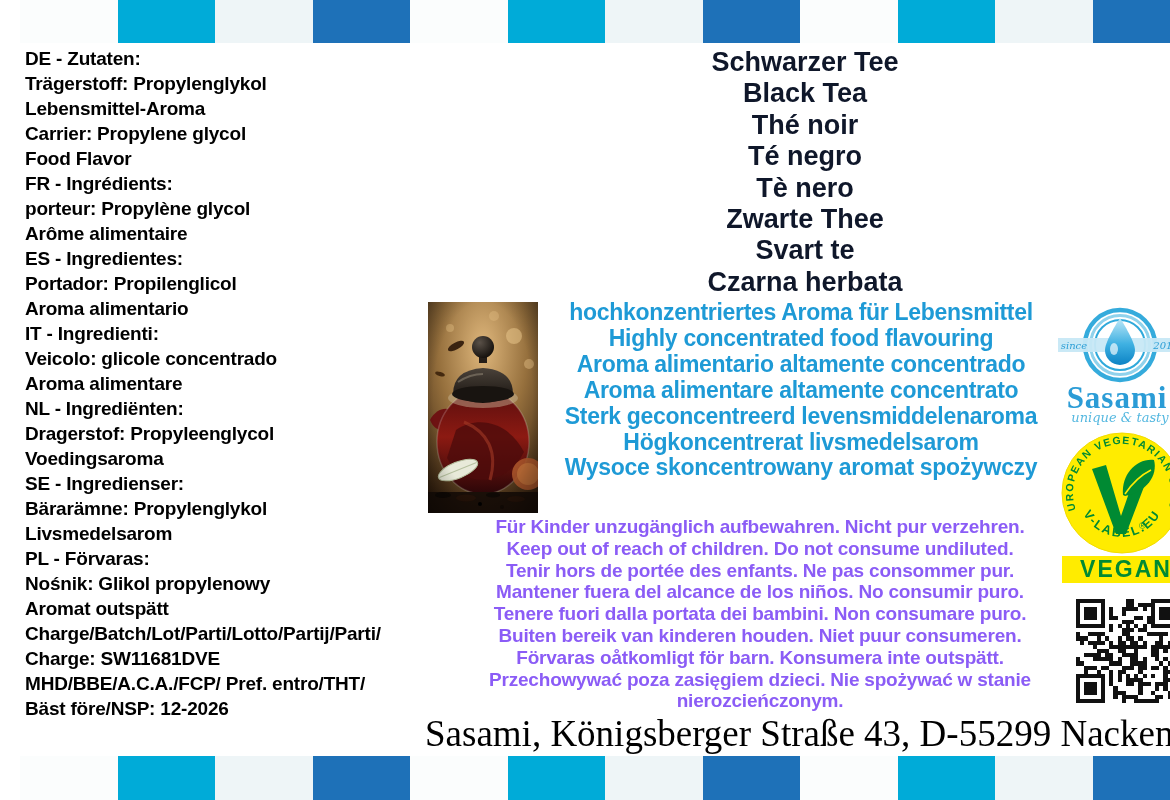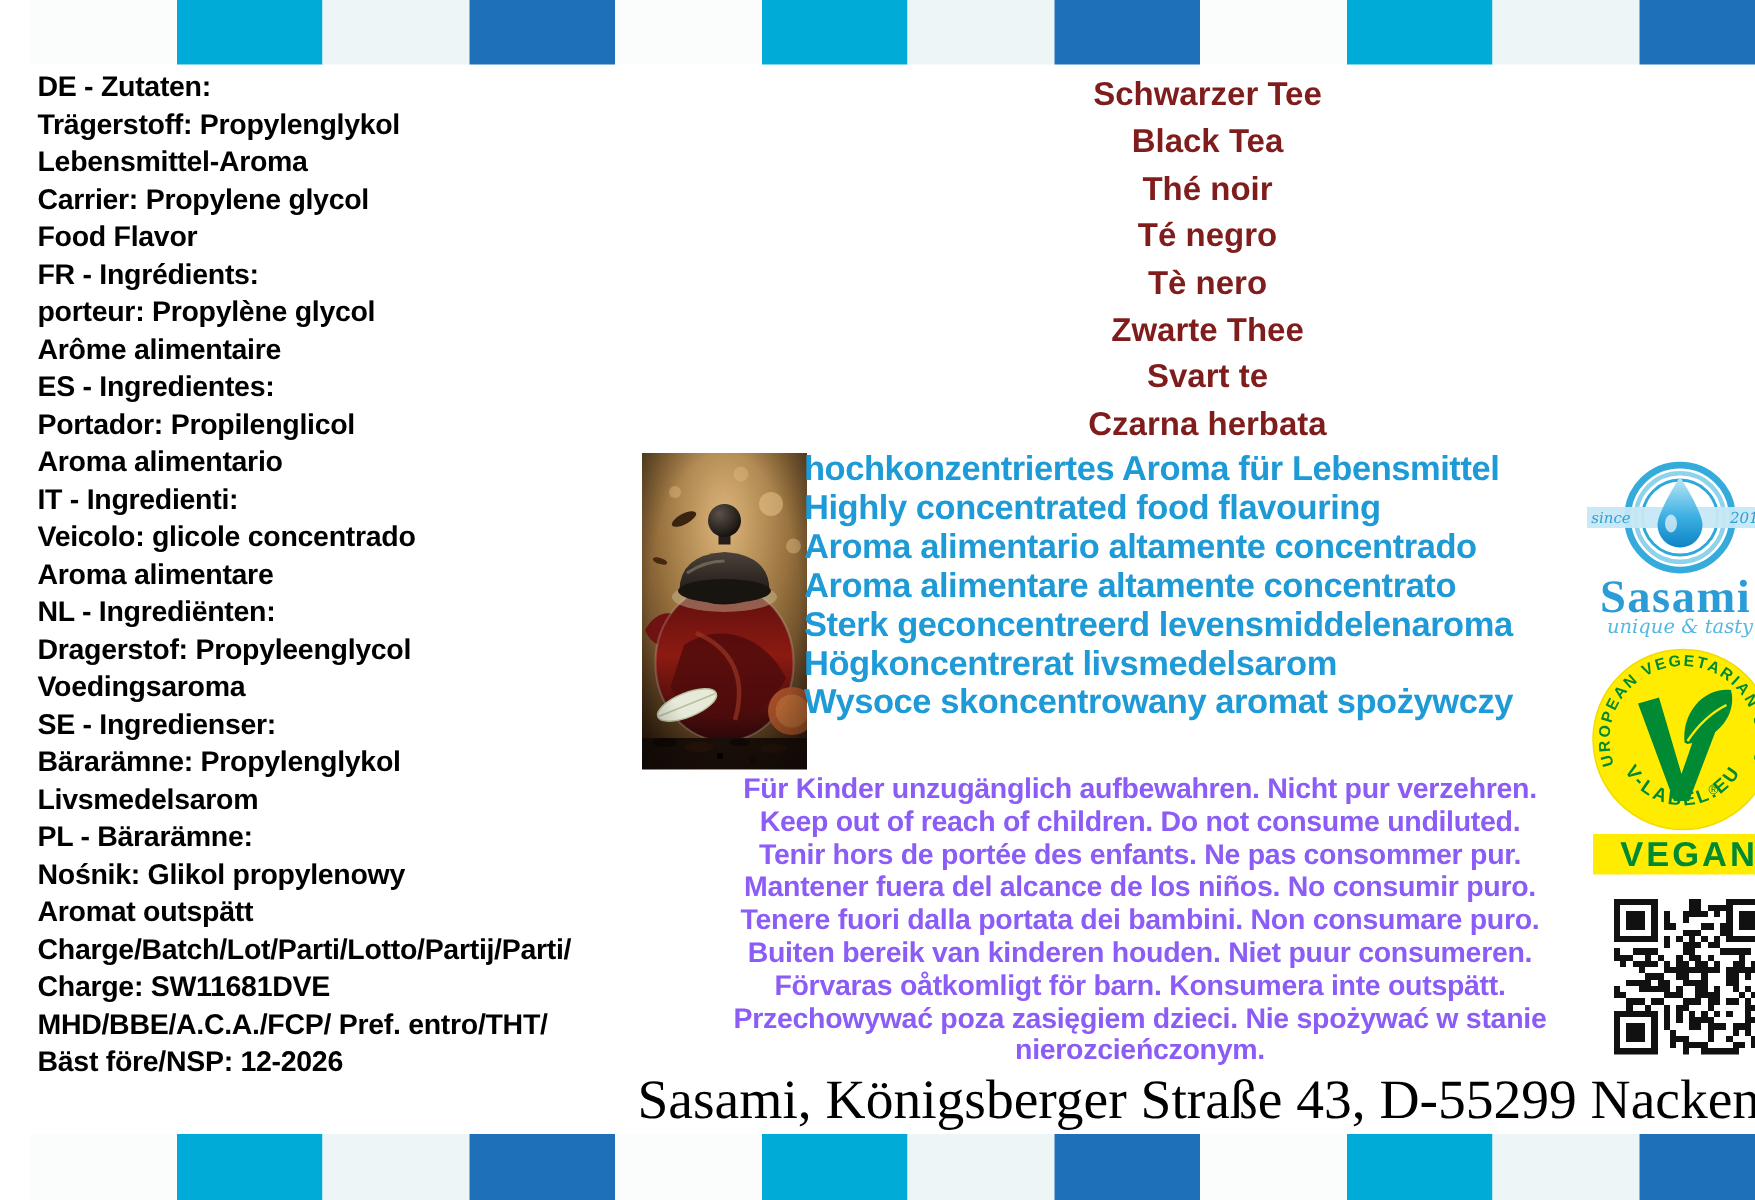--- a/index.html
+++ b/index.html
@@ -13,28 +13,28 @@
   .border-strip.bottom{top:756px;height:44px;}
   .bb{width:97.5px;height:100%;flex:0 0 97.5px;}
 
   
   .ingredients{position:absolute;left:5px;top:46px;width:420px;
     font-weight:bold;font-size:19px;line-height:25px;color:#000;letter-spacing:-0.2px;}
   .ing-line{white-space:nowrap;}
 
   
   .product-names{position:absolute;left:525px;top:47px;width:520px;text-align:center;
-    color:#7f1d1d;font-weight:bold;font-size:22px;line-height:31.4px;}
+    color:#0f172a;font-weight:bold;font-size:27px;line-height:31.4px;}
   .pn-line{white-space:nowrap;}
 
   
   .teapot-wrap{position:absolute;left:408px;top:302px;width:110px;height:211px;}
 
   
-  .concentrate{position:absolute;left:516px;top:300px;width:530px;text-align:left;
+  .concentrate{position:absolute;left:516px;top:300px;width:530px;text-align:center;
     color:#1E9AD6;font-weight:bold;font-size:23px;line-height:25.9px;letter-spacing:-0.3px;}
   .cc-line{white-space:nowrap;}
 
   
   .warnings{position:absolute;left:420px;top:516px;width:640px;text-align:center;
     color:#8b5cf6;font-weight:bold;font-size:19px;line-height:21.8px;letter-spacing:-0.2px;}
   .wn-line{white-space:nowrap;}
 
   
   .address{position:absolute;left:405px;top:712px;width:765px;text-align:center;
@@ -86,21 +86,21 @@
       <div class="ing-line">Aroma alimentario</div>
       <div class="ing-line">IT - Ingredienti:</div>
       <div class="ing-line">Veicolo: glicole concentrado</div>
       <div class="ing-line">Aroma alimentare</div>
       <div class="ing-line">NL - Ingrediënten:</div>
       <div class="ing-line">Dragerstof: Propyleenglycol</div>
       <div class="ing-line">Voedingsaroma</div>
       <div class="ing-line">SE - Ingredienser:</div>
       <div class="ing-line">Bärarämne: Propylenglykol</div>
       <div class="ing-line">Livsmedelsarom</div>
-      <div class="ing-line">PL - Bärarämne:</div>
+      <div class="ing-line">PL - Förvaras:</div>
       <div class="ing-line">Nośnik: Glikol propylenowy</div>
       <div class="ing-line">Aromat outspätt</div>
       <div class="ing-line">Charge/Batch/Lot/Parti/Lotto/Partij/Parti/</div>
       <div class="ing-line">Charge: SW11681DVE</div>
       <div class="ing-line">MHD/BBE/A.C.A./FCP/ Pref. entro/THT/</div>
       <div class="ing-line">Bäst före/NSP: 12-2026</div>
     </div>
 
   <div class="product-names">
       <div class="pn-line">Schwarzer Tee</div>

